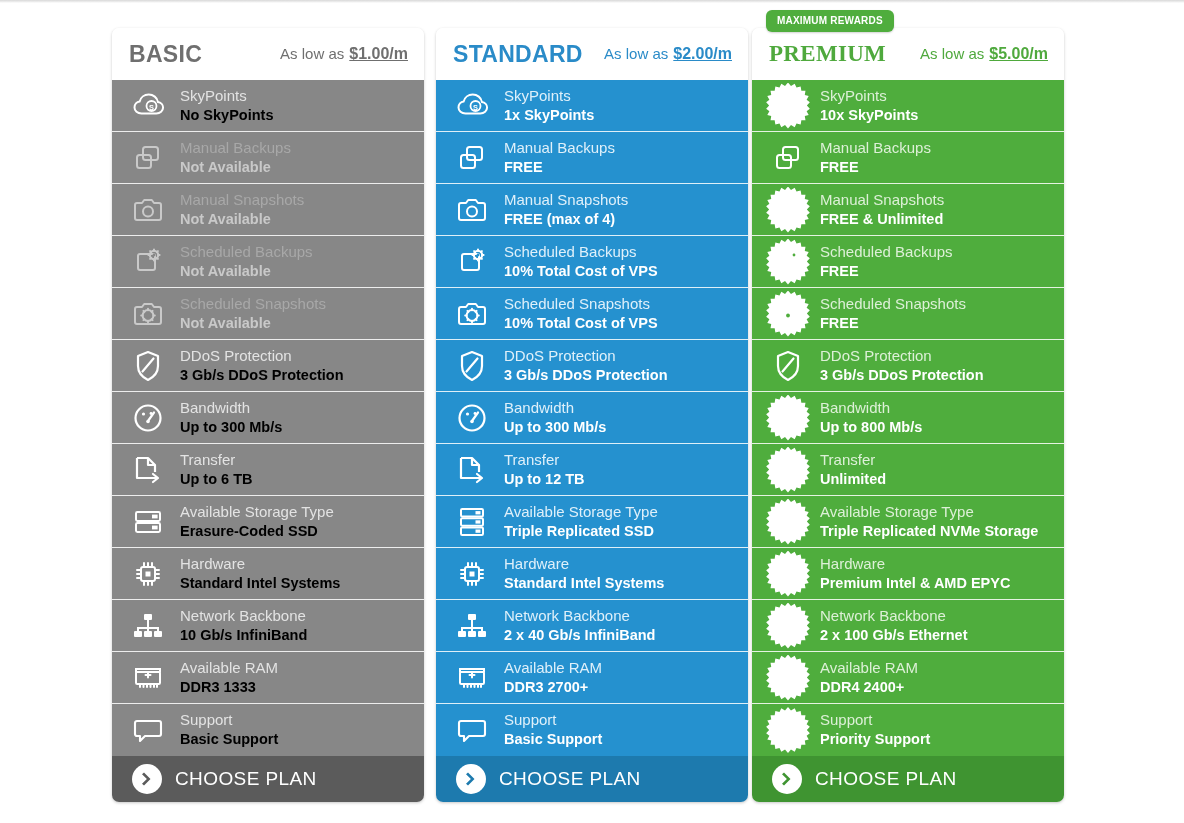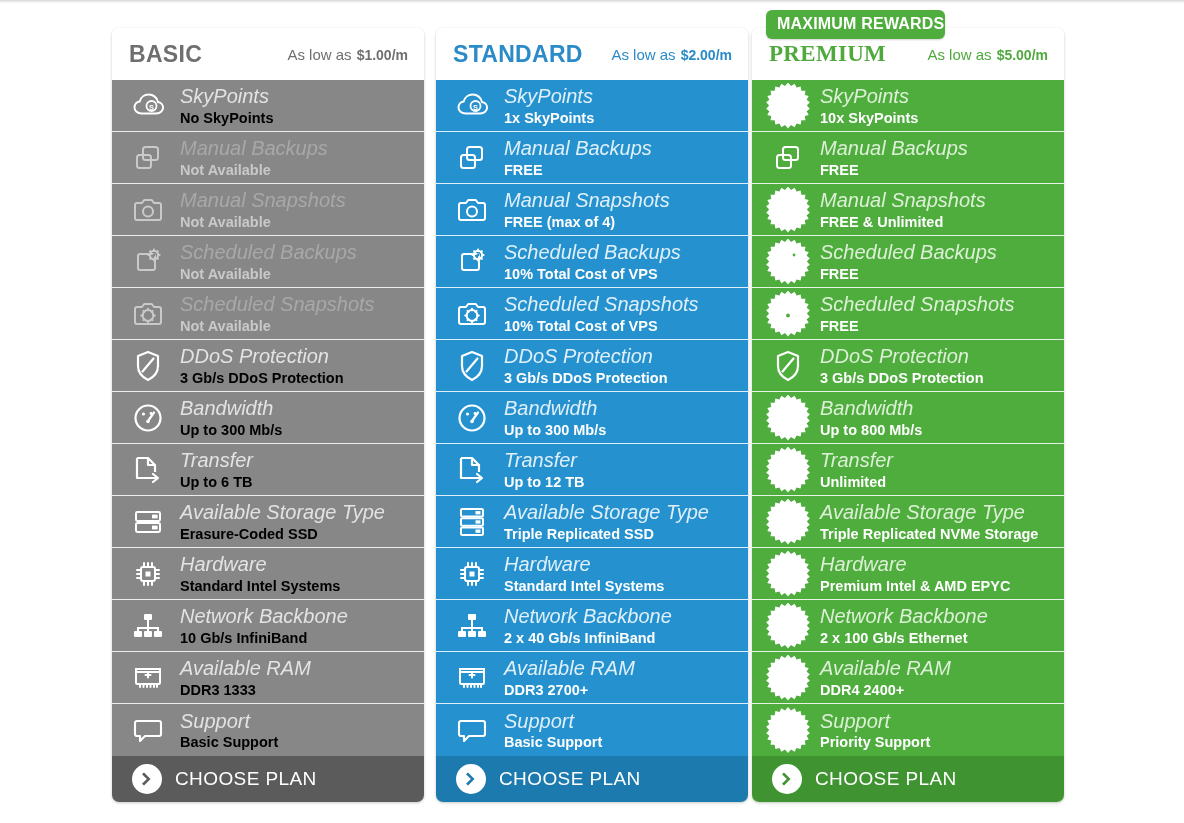--- a/index.html
+++ b/index.html
@@ -44,23 +44,23 @@
   .card-inner {
     border-radius: 7px;
     overflow: hidden;
   }
 
   
   .badge {
     position: absolute;
     top: -18px;
     left: 14px;
-    padding: 5px 1px 6px 11px;
+    padding: 5px 11px 6px 11px;
     border-radius: 6px;
-    font-size: 16px;
+    font-size: 10px;
     font-weight: bold;
     letter-spacing: 0.2px;
     color: #ffffff;
     z-index: 5;
     white-space: nowrap;
     box-shadow: 0 1px 2px rgba(0,0,0,0.18);
   }
 
   
   .card-header {
@@ -77,21 +77,21 @@
     letter-spacing: 0.3px;
   }
   .price-wrap {
     font-size: 15px;
     display: flex;
     align-items: baseline;
     gap: 5px;
     text-align: right;
   }
   .price-prefix { font-weight: normal; }
-  .price-value  { font-size: 14px; font-weight: bold; }
+  .price-value  { font-size: 16px; font-weight: bold; text-decoration: underline; }
 
   
   .features { display: block; }
 
   .feature-row {
     display: flex;
     align-items: center;
     height: 52px;
     padding: 0 10px 0 14px;
     border-bottom: 1px solid rgba(255,255,255,0.85);
@@ -132,23 +132,22 @@
   }
 
   .feat-text {
     margin-left: 10px;
     display: flex;
     flex-direction: column;
     justify-content: center;
     line-height: 1.12;
   }
   .feat-label {
-    font-size: 20px;
+    font-size: 15px;
     font-weight: normal;
-    font-style: italic;
   }
   .feat-value {
     font-size: 14.5px;
     font-weight: bold;
     margin-top: 2px;
   }
 
   
   .cta {
     display: flex;

